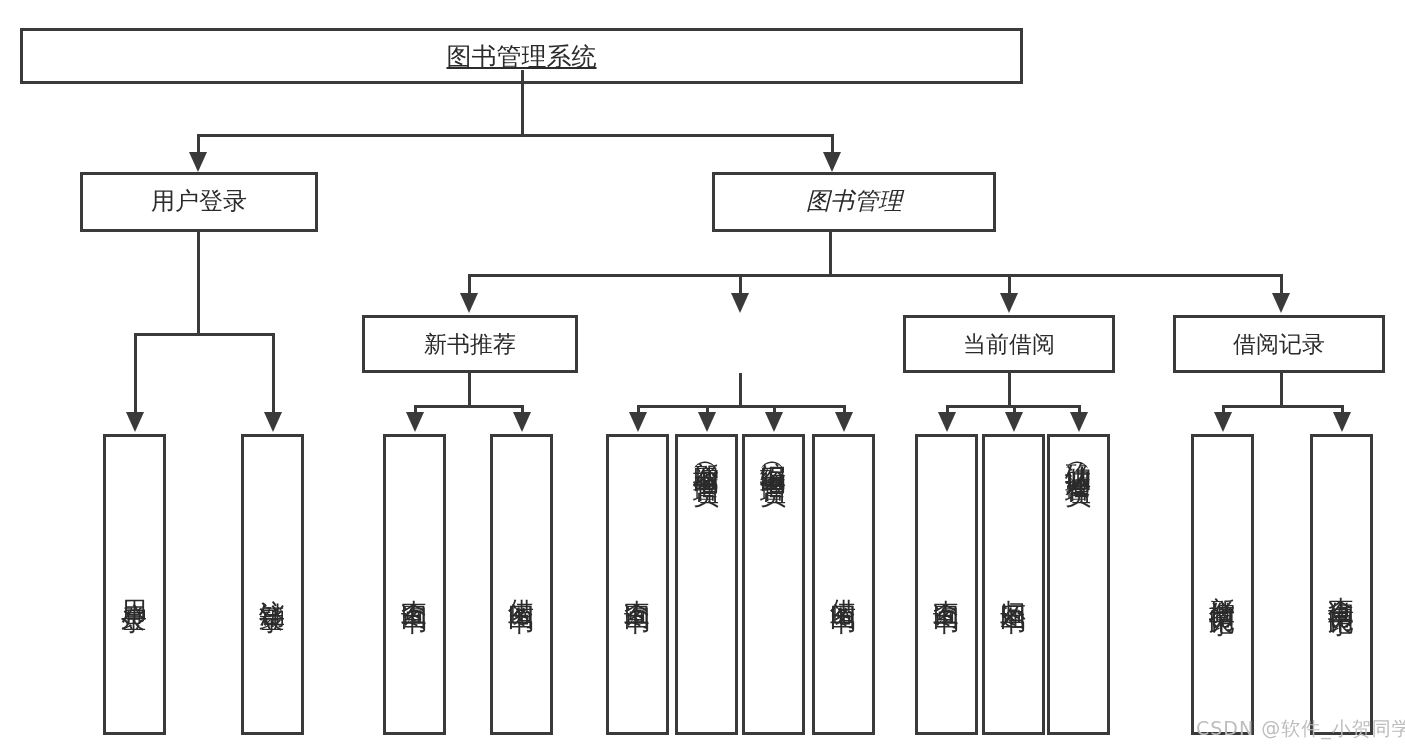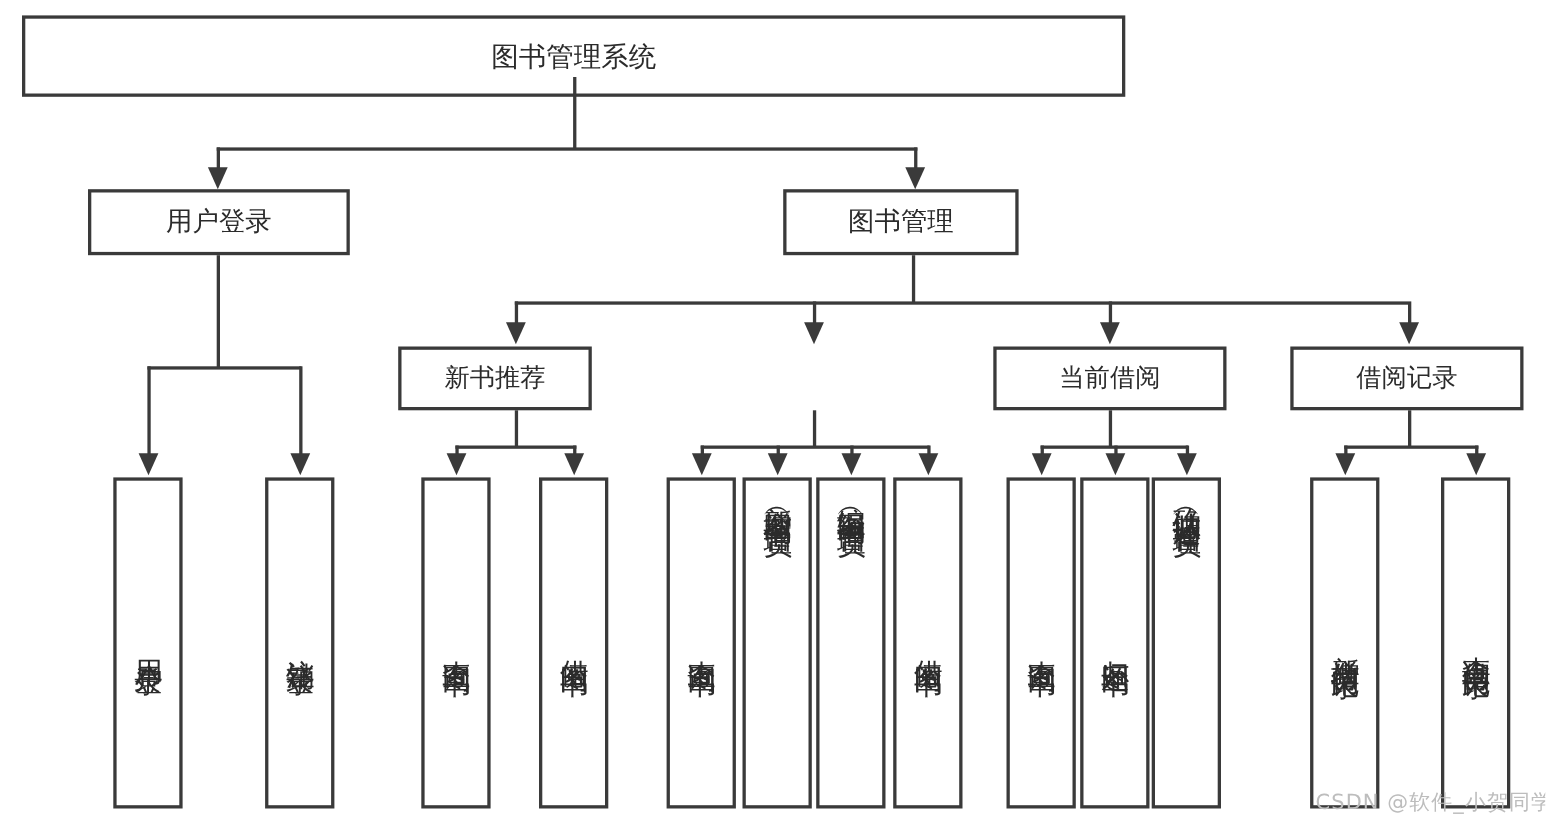--- a/index.html
+++ b/index.html
@@ -71,39 +71,39 @@
     letter-spacing:1px;
     white-space:nowrap;
     user-select:none;
   }
 </style>
 </head>
 <body>
 
 <div id="canvas">
 
-  <div class="node root" style="left:20px;top:14px;width:1003px;height:74px;">
+  <div class="node root" style="left:20px;top:28px;width:1003px;height:56px;text-decoration:underline;">
     <span class="label">图书管理系统</span>
   </div>
 
   <div class="vline" style="left:521px;top:70px;height:66px;"></div>
 
   <div class="hline" style="left:197px;top:134px;width:637px;"></div>
 
   <div class="vline" style="left:197px;top:134px;height:26px;"></div>
   <div class="arrow" style="left:189px;top:152px;"></div>
 
   <div class="vline" style="left:831px;top:134px;height:26px;"></div>
   <div class="arrow" style="left:823px;top:152px;"></div>
 
   <div class="node lvl1" style="left:80px;top:172px;width:238px;height:60px;">
     <span class="label">用户登录</span>
   </div>
 
-  <div class="node lvl1" style="left:712px;top:172px;width:214px;height:60px;">
+  <div class="node lvl1" style="left:712px;top:172px;width:284px;height:60px;font-style:italic;">
     <span class="label">图书管理</span>
   </div>
 
   <div class="vline" style="left:197px;top:232px;height:103px;"></div>
   <div class="hline" style="left:134px;top:333px;width:140px;"></div>
   <div class="vline" style="left:134px;top:333px;height:82px;"></div>
   <div class="arrow" style="left:126px;top:412px;"></div>
   <div class="vline" style="left:272px;top:333px;height:82px;"></div>
   <div class="arrow" style="left:264px;top:412px;"></div>
 
@@ -115,21 +115,21 @@
 
   <div class="vline" style="left:739px;top:274px;height:22px;"></div>
   <div class="arrow" style="left:731px;top:293px;"></div>
 
   <div class="vline" style="left:1008px;top:274px;height:22px;"></div>
   <div class="arrow" style="left:1000px;top:293px;"></div>
 
   <div class="vline" style="left:1280px;top:274px;height:22px;"></div>
   <div class="arrow" style="left:1272px;top:293px;"></div>
 
-  <div class="node lvl2" style="left:362px;top:315px;width:176px;height:58px;">
+  <div class="node lvl2" style="left:362px;top:315px;width:216px;height:58px;">
     <span class="label">新书推荐</span>
   </div>
   <div class="node lvl2" style="left:1173px;top:315px;width:212px;height:58px;">
     <span class="label">借阅记录</span>
   </div>
   <div class="node lvl2" style="left:903px;top:315px;width:212px;height:58px;">
     <span class="label">当前借阅</span>
   </div>
 
   <div class="vline" style="left:468px;top:373px;height:34px;"></div>

